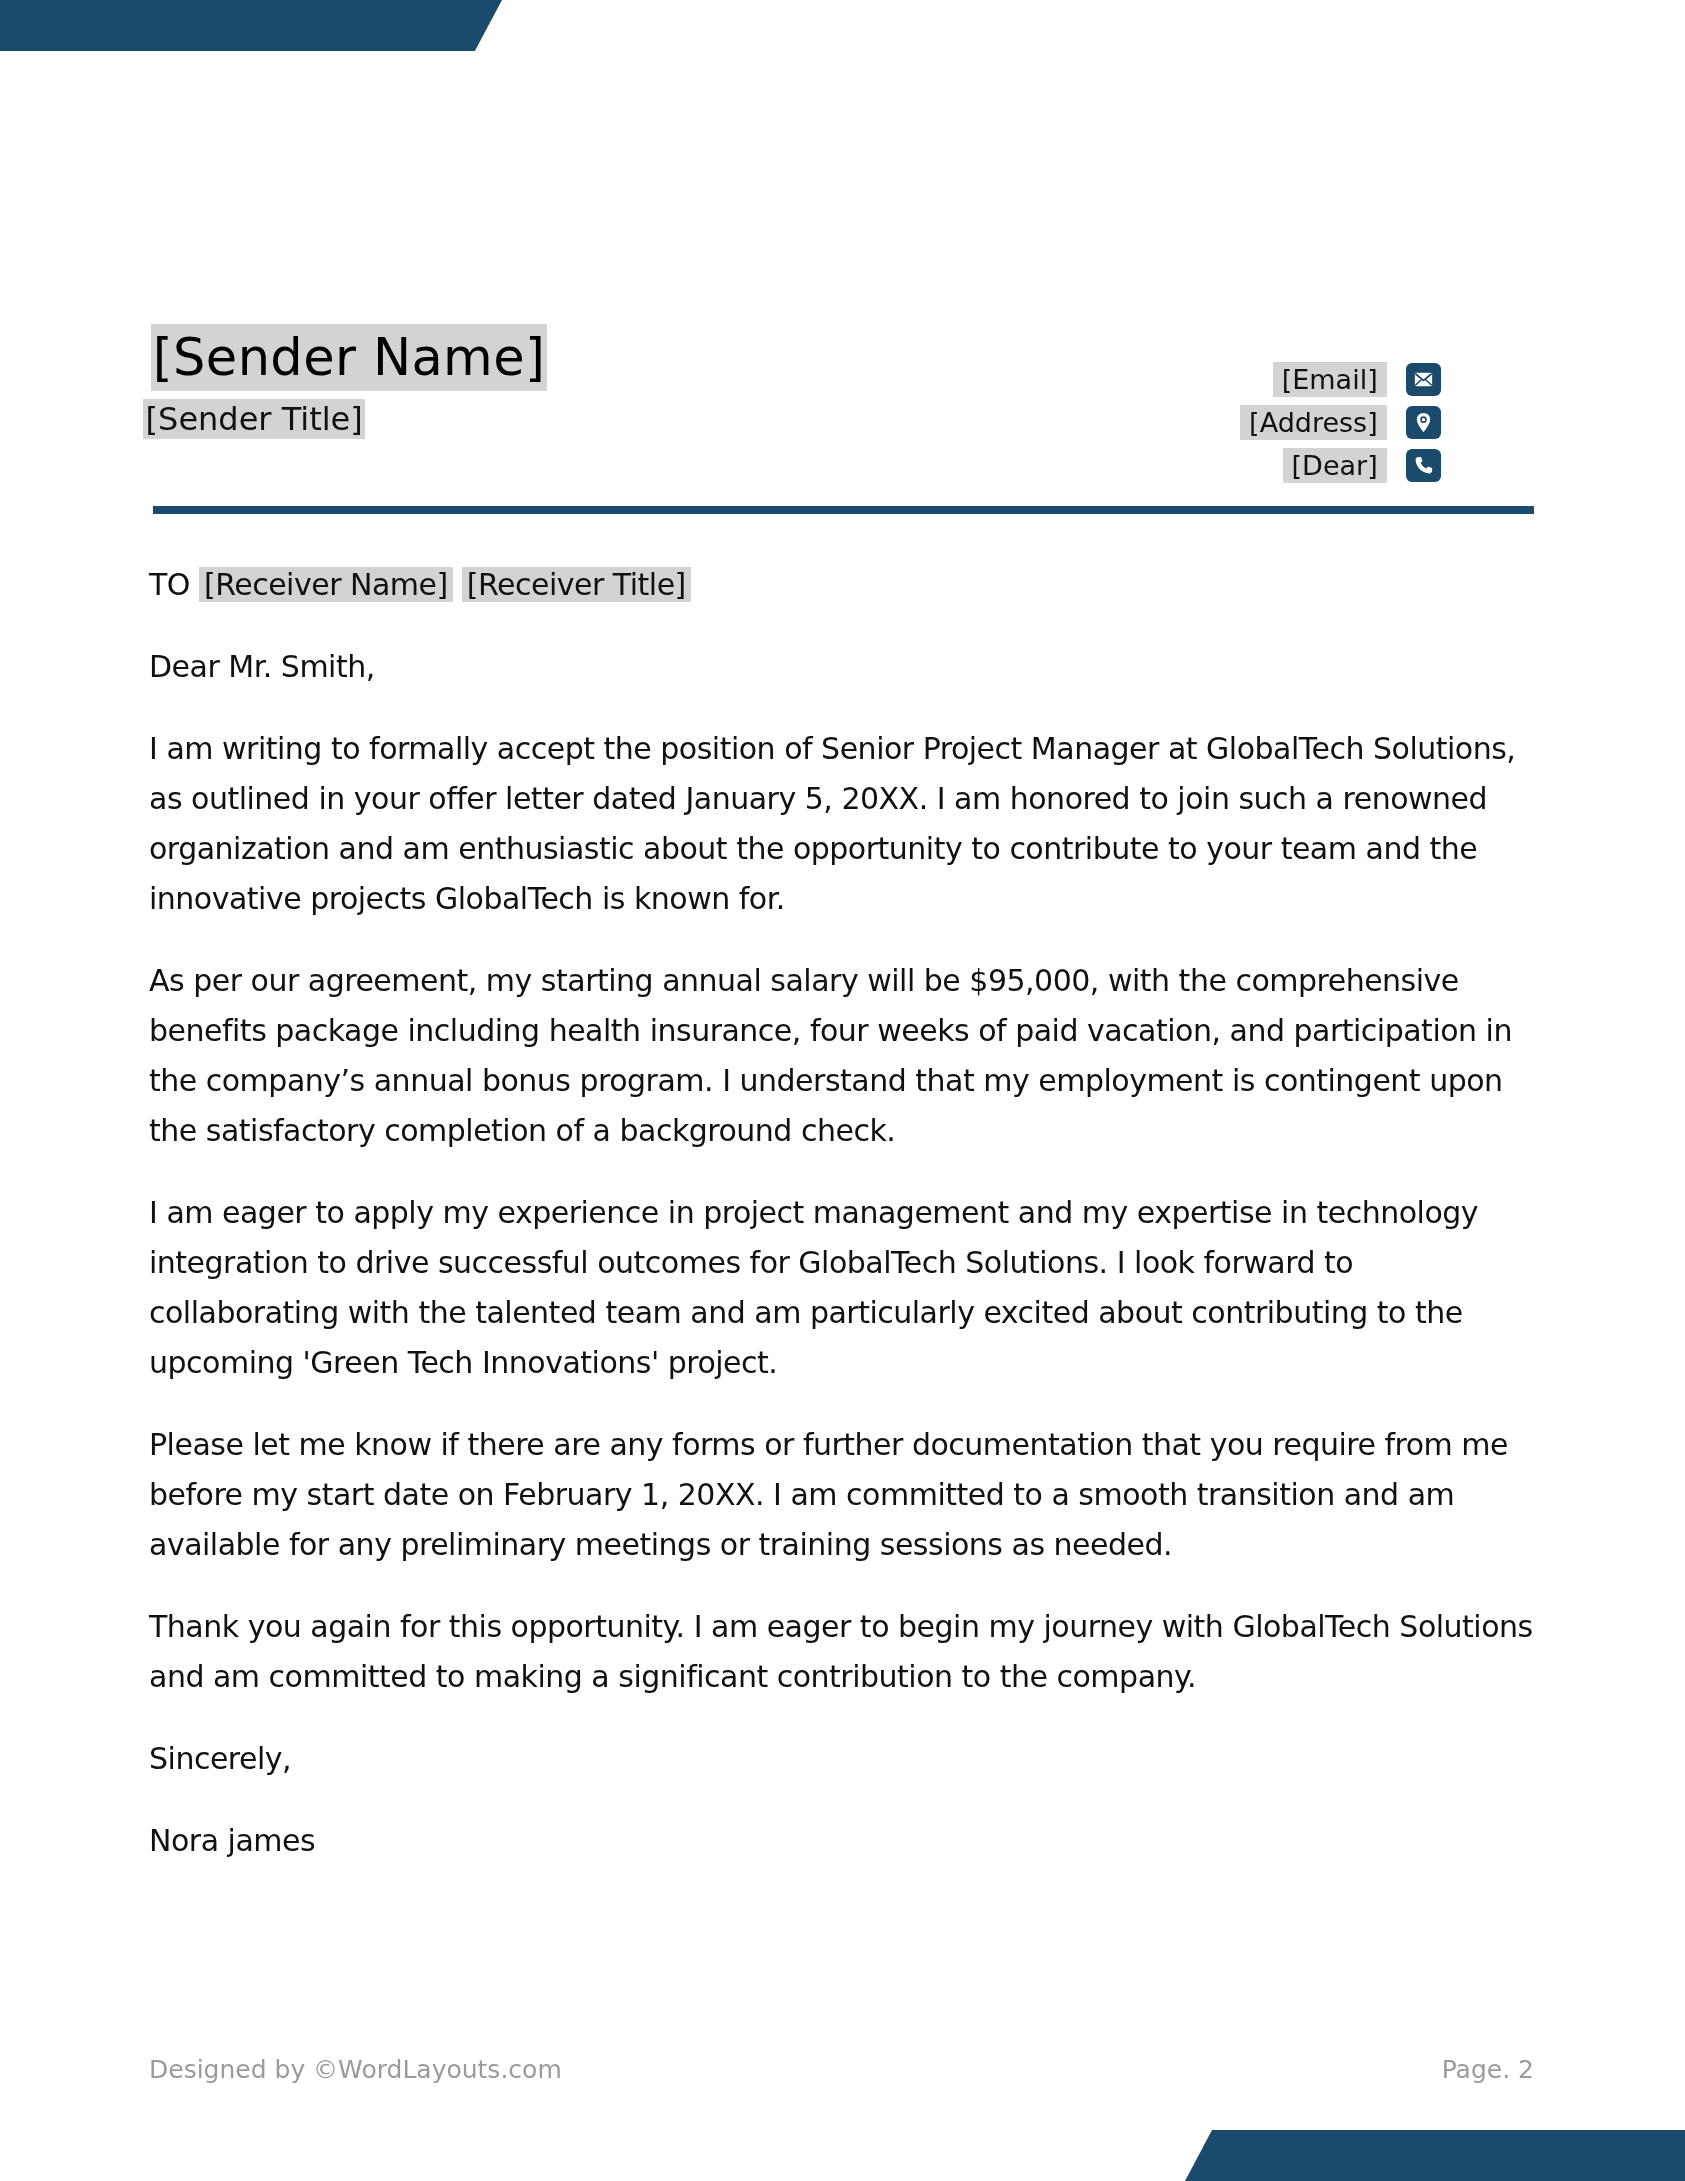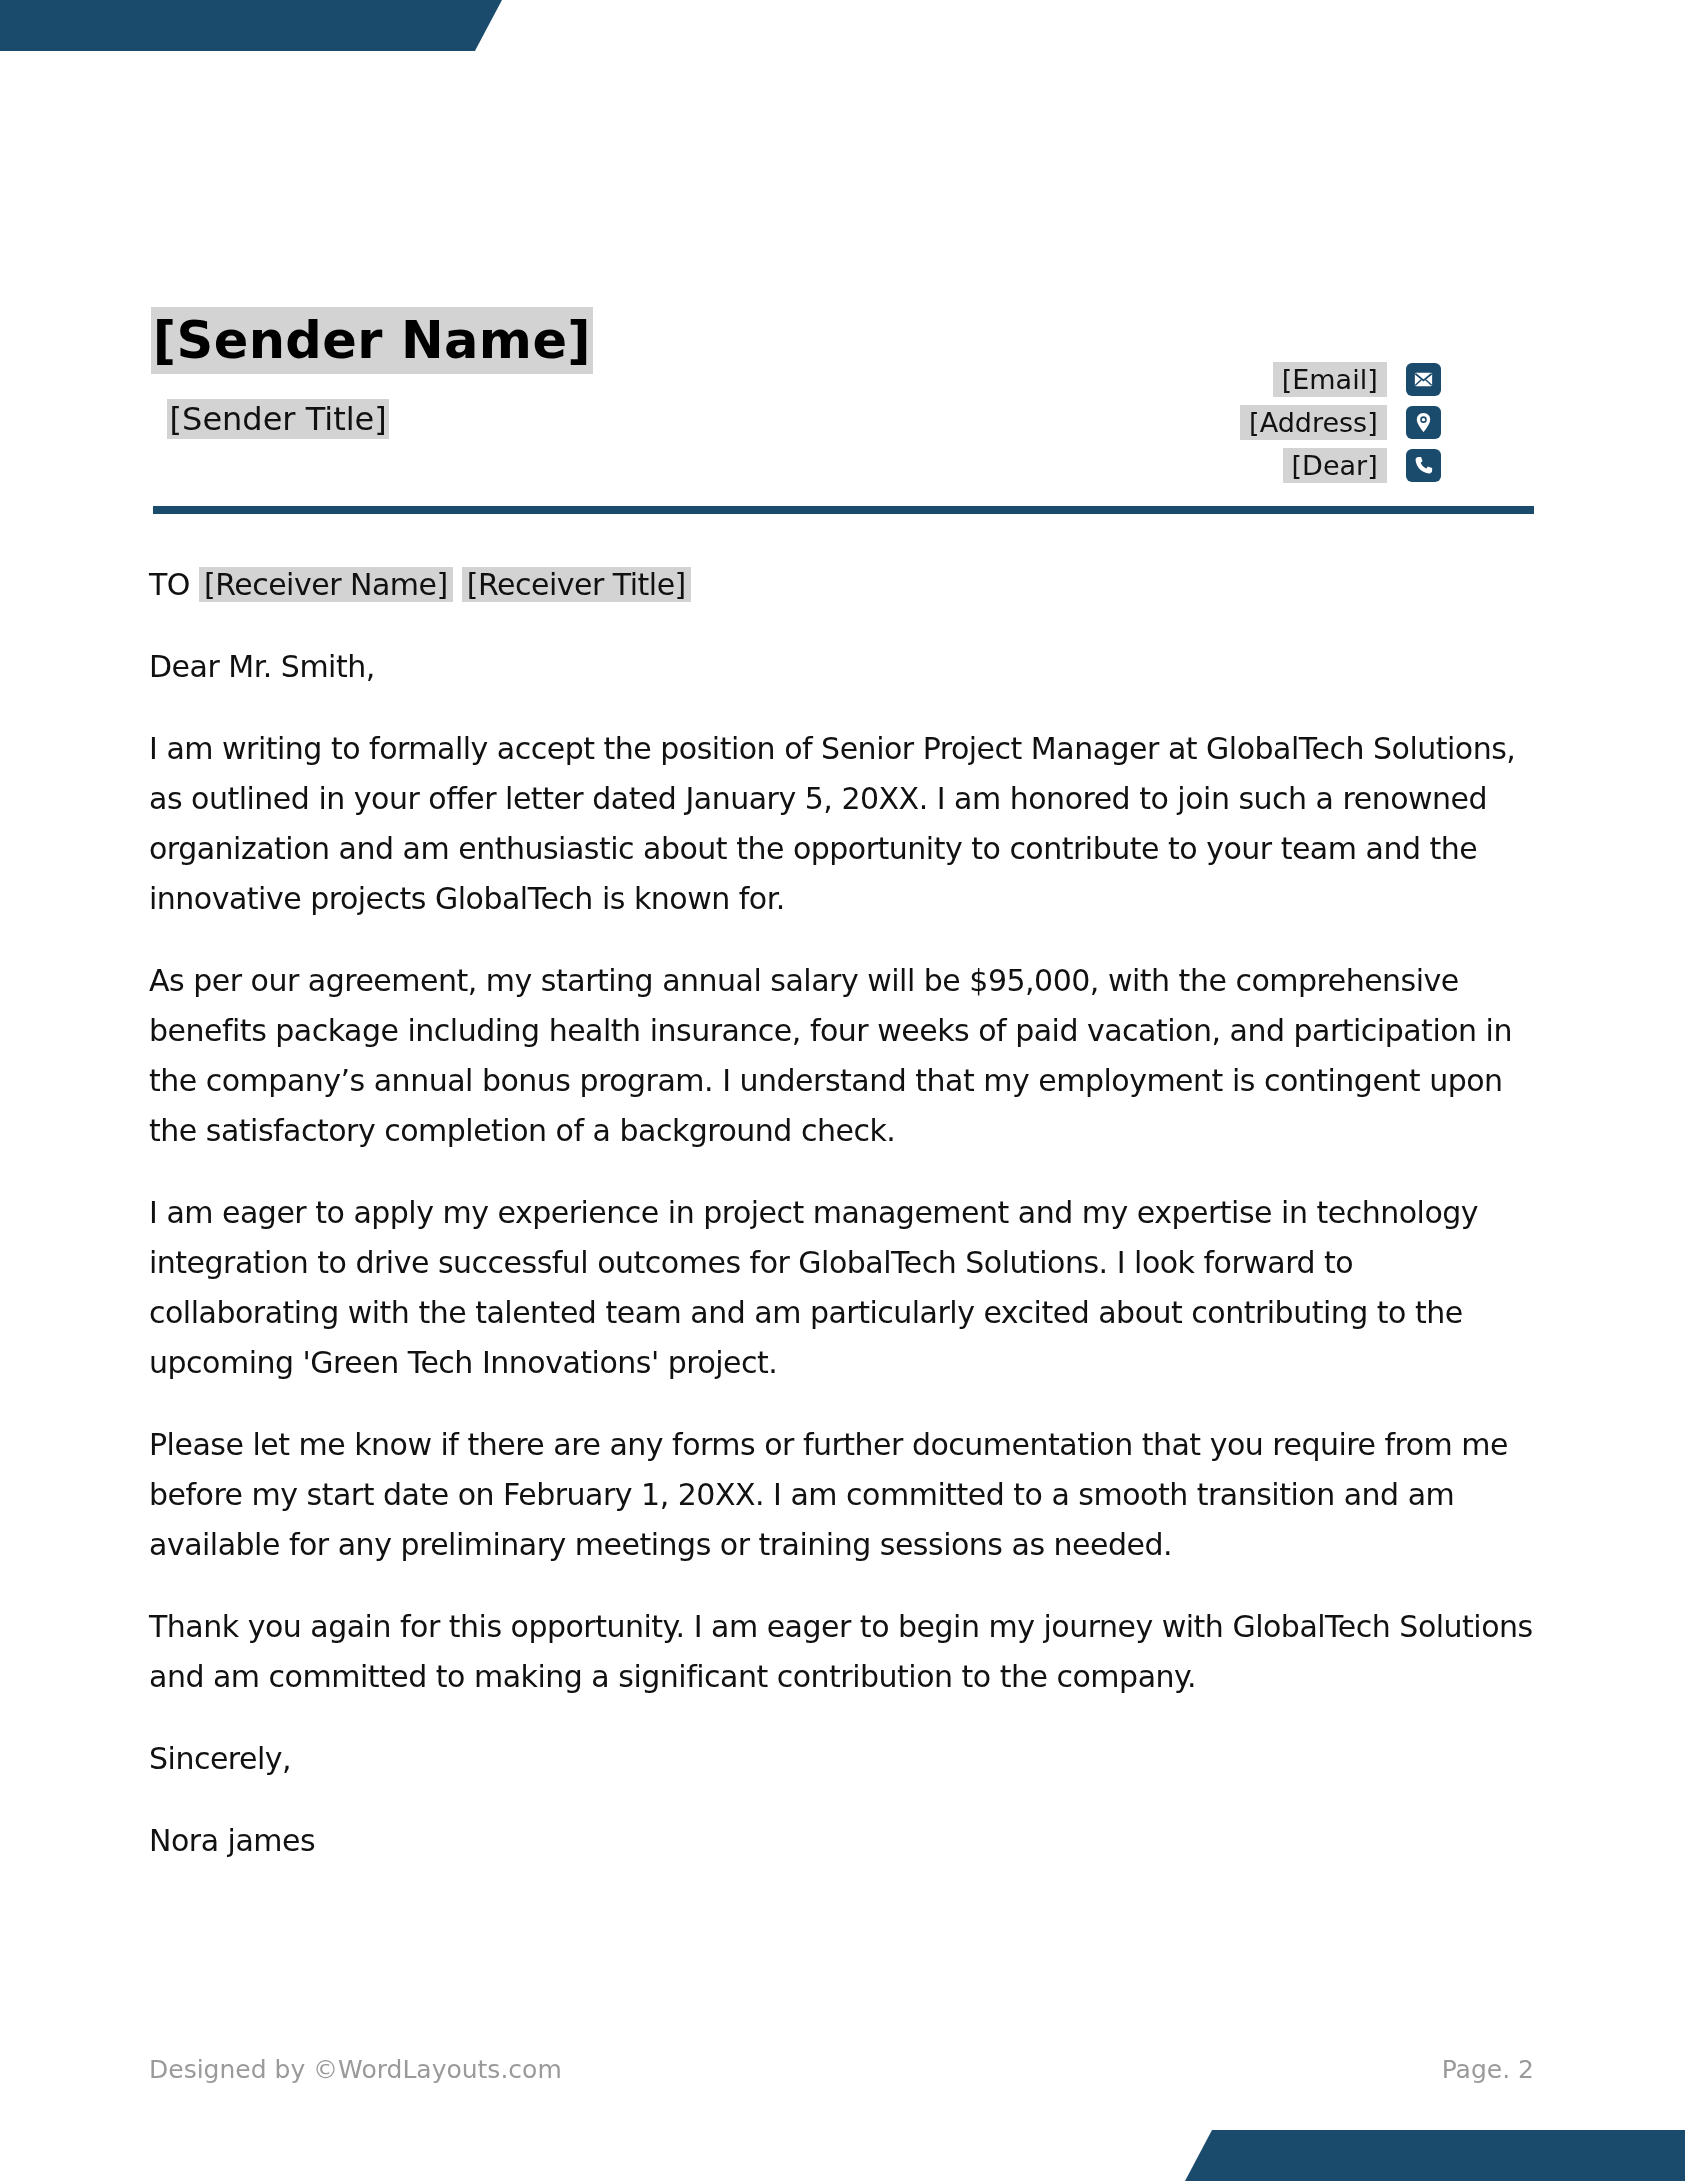--- a/index.html
+++ b/index.html
@@ -13,27 +13,27 @@
       background: #1a4a6c;
       clip-path: polygon(0 0, 100% 0, 94.6% 100%, 0 100%);
     }
     .corner-bottom {
       position: absolute; right: 0; bottom: 0; width: 500px; height: 51px;
       background: #1a4a6c;
       clip-path: polygon(5.4% 0, 100% 0, 100% 100%, 0 100%);
     }
     .hl { background: #d3d3d3; }
     .sender-name {
-      position: absolute; left: 151px; top: 307px; height: 67px;
-      font-family: "DejaVu Sans", sans-serif; font-weight: bold;
+      position: absolute; left: 151px; top: 324px; height: 67px;
+      font-family: "DejaVu Sans", sans-serif; font-weight: normal;
       font-size: 51px; line-height: 67px; letter-spacing: 0.4px;
       padding: 0 1.8px; color: #000;
     }
     .sender-title {
-      position: absolute; left: 167px; top: 399px; height: 40px;
+      position: absolute; left: 143px; top: 399px; height: 40px;
       font-family: "DejaVu Sans", sans-serif; font-size: 32px; line-height: 40px;
       padding: 0 2.6px; color: #111; font-weight: normal;
     }
     .contact-list {
       position: absolute; right: 244px; top: 358px; width: 456px;
     }
     .contact-row {
       display: flex; justify-content: flex-end; align-items: center;
       height: 43px;
     }

